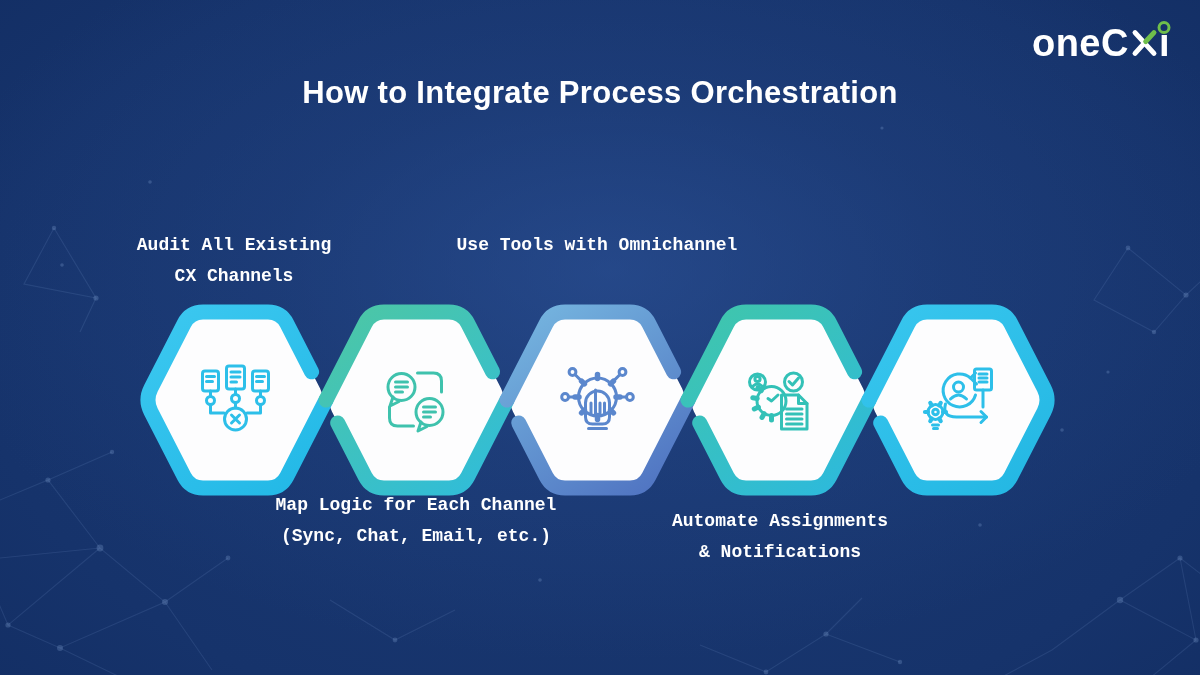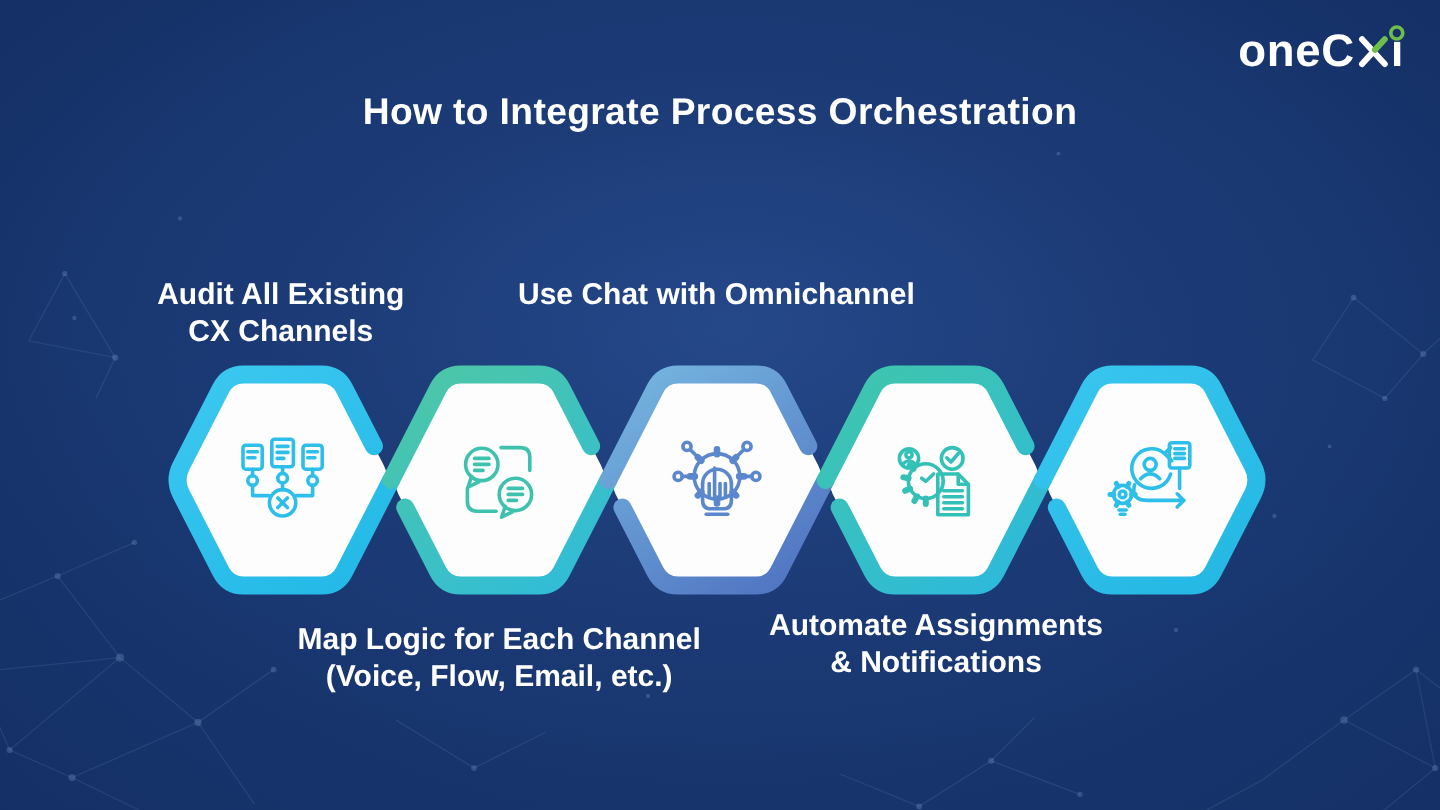--- a/index.html
+++ b/index.html
@@ -31,24 +31,24 @@
     width:7px;height:7px;border:3.4px solid #6fbe4b;border-radius:50%;
   }
 
   .title{
     position:absolute;top:70px;left:0;width:1200px;text-align:center;
     color:#ffffff;font-weight:700;font-size:31px;line-height:45px;letter-spacing:0.3px;
   }
 
   .step-label{
     position:absolute;width:380px;margin-left:-190px;text-align:center;
-    color:#ffffff;font-weight:700;font-size:25px;line-height:31px;
+    color:#ffffff;font-weight:700;font-size:18px;line-height:31px;font-family:Liberation Mono, monospace;
   }
   .s1{left:234px;top:230px;}
-  .s2{left:416px;top:518px;}
+  .s2{left:416px;top:490px;}
   .s3{left:597px;top:230px;}
   .s4{left:780px;top:506px;}
   .s5{left:967px;top:230px;}
 </style>
 </head>
 <body>
 
 <div class="canvas">
 
   <svg class="net" viewBox="0 0 1200 675" aria-hidden="true">
@@ -103,24 +103,24 @@
   <div class="title">
     <div>How to Integrate Process Orchestration</div>
   </div>
 
   <div class="step-label s1">
     <div>Audit All Existing</div>
     <div>CX Channels</div>
   </div>
   <div class="step-label s2">
     <div>Map Logic for Each Channel</div>
-    <div>(Voice, Flow, Email, etc.)</div>
+    <div>(Sync, Chat, Email, etc.)</div>
   </div>
   <div class="step-label s3">
-    <div>Use Chat with Omnichannel</div>
+    <div>Use Tools with Omnichannel</div>
   </div>
   <div class="step-label s4">
     <div>Automate Assignments</div>
     <div>&amp; Notifications</div>
   </div>
 
   <svg id="hexsvg" viewBox="0 0 1200 675">
       <defs>
         <linearGradient id="hg0" gradientUnits="userSpaceOnUse" x1="165.5" y1="300" x2="305.5" y2="500">
           <stop offset="0" stop-color="#3cc8f0"></stop>

